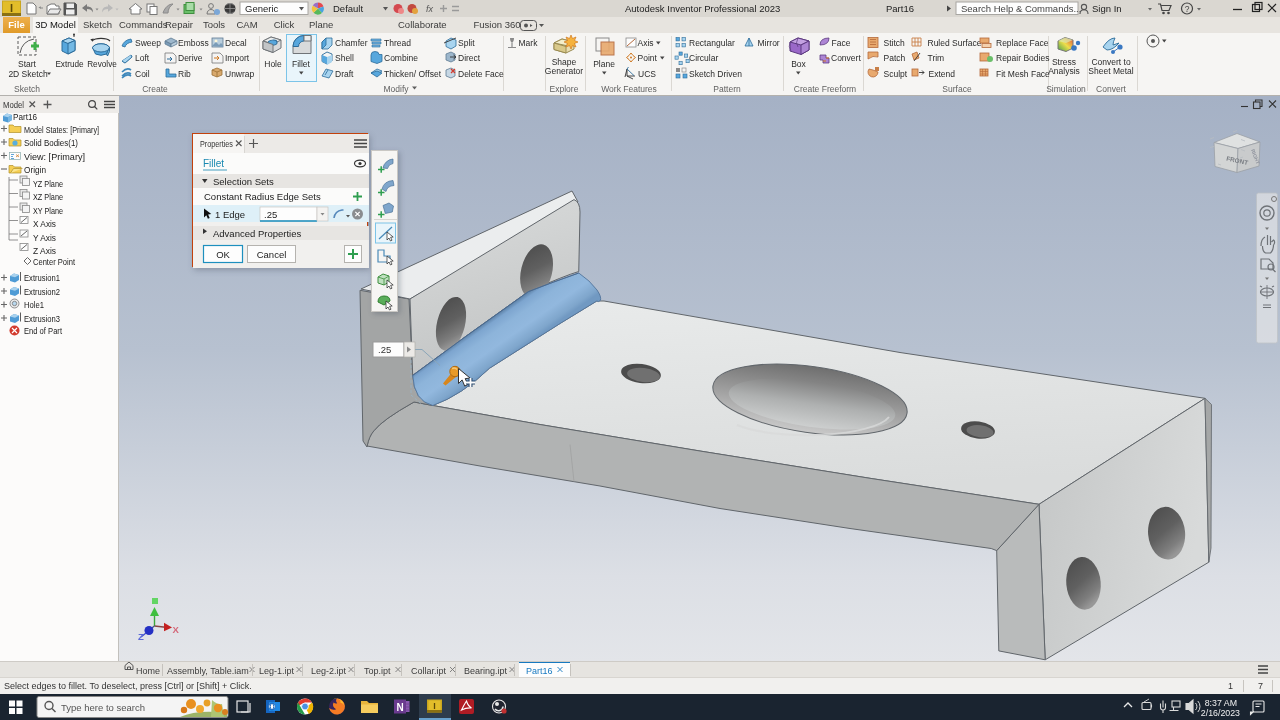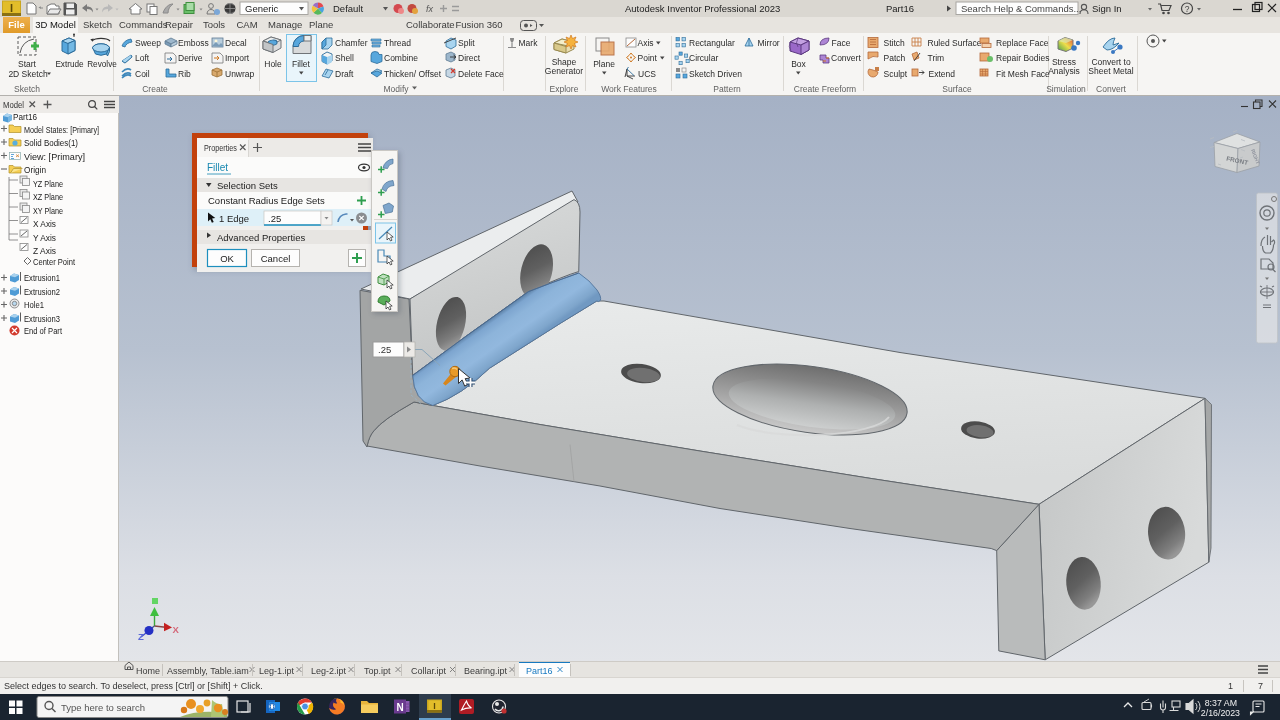--- a/index.html
+++ b/index.html
@@ -12,21 +12,21 @@
   #tabrow { position:absolute; left:0; top:17px; width:1280px; height:16px; background:#e7e4df; }
   .rtab { position:absolute; top:0; height:16px; line-height:16px; font-size:9.5px; color:#3b3b3b; text-align:center; white-space:nowrap; }
   
   #ribbon { position:absolute; left:0; top:33px; width:1280px; height:63px; background:#f6f5f3; border-bottom:1px solid #b3b1ad; }
   
   #browser { position:absolute; left:0; top:96px; width:119px; height:565px; background:#fcfbfa; border-right:1px solid #c2c0bc;text-decoration:underline; }
   #browserhead { position:absolute; left:0; top:0; width:119px; height:17px; background:#edebe8; font-size:9.5px; color:#333; }
   
   #viewport { position:absolute; left:119px; top:96px; width:1161px; height:565px; }
   
-  #props { position:absolute; left:192px; top:133px; width:176px; height:134px; background:#f1f0ee; border:5px solid #c2410c; box-shadow:2px 3px 6px rgba(60,70,90,.35); font-size:9.5px; color:#333; }
+  #props { position:absolute; left:192px; top:133px; width:176px; height:134px; background:#f1f0ee; border:1px solid #c2410c; box-shadow:2px 3px 6px rgba(60,70,90,.35); font-size:9.5px; color:#333; }
   #minibar { position:absolute; left:371px; top:150px; width:27px; height:162px; background:#f6f5f3; border:1px solid #c9c7c3; box-shadow:2px 2px 5px rgba(60,70,90,.3); }
   
   #doctabs { position:absolute; left:0; top:661px; width:1280px; height:33px; background:#eab308; border-top:1px solid #cecbc6; font-size:9px; color:#3c3c3c; }
   #statusbar { position:absolute; left:0; top:677px; width:1280px; height:17px; background:#f1f0ee; border-top:1px solid #d8d5d0; font-size:9px; color:#333; }
   #taskbar { position:absolute; left:0; top:694px; width:1236px; height:26px; background:#19232e; }
 </style>
 </head>
 <body>
 <div id="app">
   <div id="titlebar">
@@ -123,25 +123,25 @@
     </svg>
   </div>
   <div id="tabrow">
     <div class="rtab" style="left:3px;width:27px;background:linear-gradient(#eeb04d,#e09a28);color:#fff;font-weight:bold;">File</div>
     <div class="rtab" style="left:33px;width:45px;background:#f6f5f3;color:#111;">3D Model</div>
     <div class="rtab" style="left:83px;width:28px;">Sketch</div>
     <div class="rtab" style="left:119px;width:38px;">Commands</div>
     <div class="rtab" style="left:164px;width:30px;">Repair</div>
     <div class="rtab" style="left:202px;width:24px;">Tools</div>
     <div class="rtab" style="left:235px;width:24px;">CAM</div>
-    <div class="rtab" style="left:268px;width:32px;">Manage</div>
+    <div class="rtab" style="left:268px;width:32px;">Click</div>
     <div class="rtab" style="left:309px;width:22px;">Plane</div>
     <div class="rtab" style="left:335px;width:59px;margin-top:32px;">Environments</div>
-    <div class="rtab" style="left:398px;width:48px;margin-left:8px;">Collaborate</div>
-    <div class="rtab" style="left:454px;width:50px;">Fusion 360</div>
+    <div class="rtab" style="left:398px;width:48px;">Collaborate</div>
+    <div class="rtab" style="left:472px;width:50px;">Fusion 360</div>
     <svg class="abs" style="left:520px;top:3px" width="26" height="11" viewBox="0 0 26 11">
       <rect x="0.5" y="0.5" width="16" height="10" rx="3" fill="none" stroke="#555"></rect>
       <circle cx="6" cy="5.5" r="2" fill="#555"></circle>
       <path d="M10 4 l2.5 1.5 l-2.5 1.5 z" fill="#555"></path>
       <path d="M19 4 l5 0 l-2.5 3 z" fill="#555"></path>
     </svg>
   </div>
   <div id="ribbon">
     <svg class="abs" style="left:0;top:0" width="1280" height="63" viewBox="0 0 63 3.1" preserveAspectRatio="none"></svg>
     <svg class="abs" style="left:0;top:0" width="1280" height="63" viewBox="0 0 1280 63" font-family="Liberation Sans, sans-serif">
@@ -849,21 +849,21 @@
           <path d="M162.5 2 v12 M252.5 2 v12 M302.5 2 v12 M354.5 2 v12 M401.5 2 v12 M455.5 2 v12 M514.5 2 v12 M570.5 2 v12"></path>
         </g>
       <rect x="519" y="0" width="51" height="16" fill="#fdfdfd"></rect>
       <path d="M519 0.5 h51" stroke="#1779c0"></path>
       <text x="526" y="11.5" font-size="9" fill="#1779c0">Part16</text>
       <path d="M557.5 5 l5 5 m0 -5 l-5 5" stroke="#1779c0" stroke-width="0.9"></path>
       <path d="M1258 4 h10 M1258 7.5 h10 M1258 11 h10" stroke="#444" stroke-width="1.3"></path>
     </svg>
   </div>
   <div id="statusbar">
-    <div class="abs" style="left:4px;top:3px;font-size:9px;color:#333;">Select edges to search. To deselect, press [Ctrl] or [Shift] + Click.</div>
+    <div class="abs" style="left:4px;top:3px;font-size:9px;color:#333;">Select edges to fillet. To deselect, press [Ctrl] or [Shift] + Click.</div>
     <div class="abs" style="left:1228px;top:3px;font-size:9px;color:#333;">1</div>
     <div class="abs" style="left:1258px;top:3px;font-size:9px;color:#333;">7</div>
     <div class="abs" style="left:1243px;top:2px;width:1px;height:12px;background:#c8c5c0;"></div>
     <div class="abs" style="left:1272px;top:2px;width:1px;height:12px;background:#c8c5c0;"></div>
   </div>
   <div id="taskbar">
     <svg class="abs" style="left:0;top:0" width="1280" height="26" viewBox="0 0 1280 26" font-family="Liberation Sans, sans-serif">
       <rect x="0" y="0" width="1280" height="26" fill="#1a2430"></rect>
 
       <g fill="#fdfdfd">

